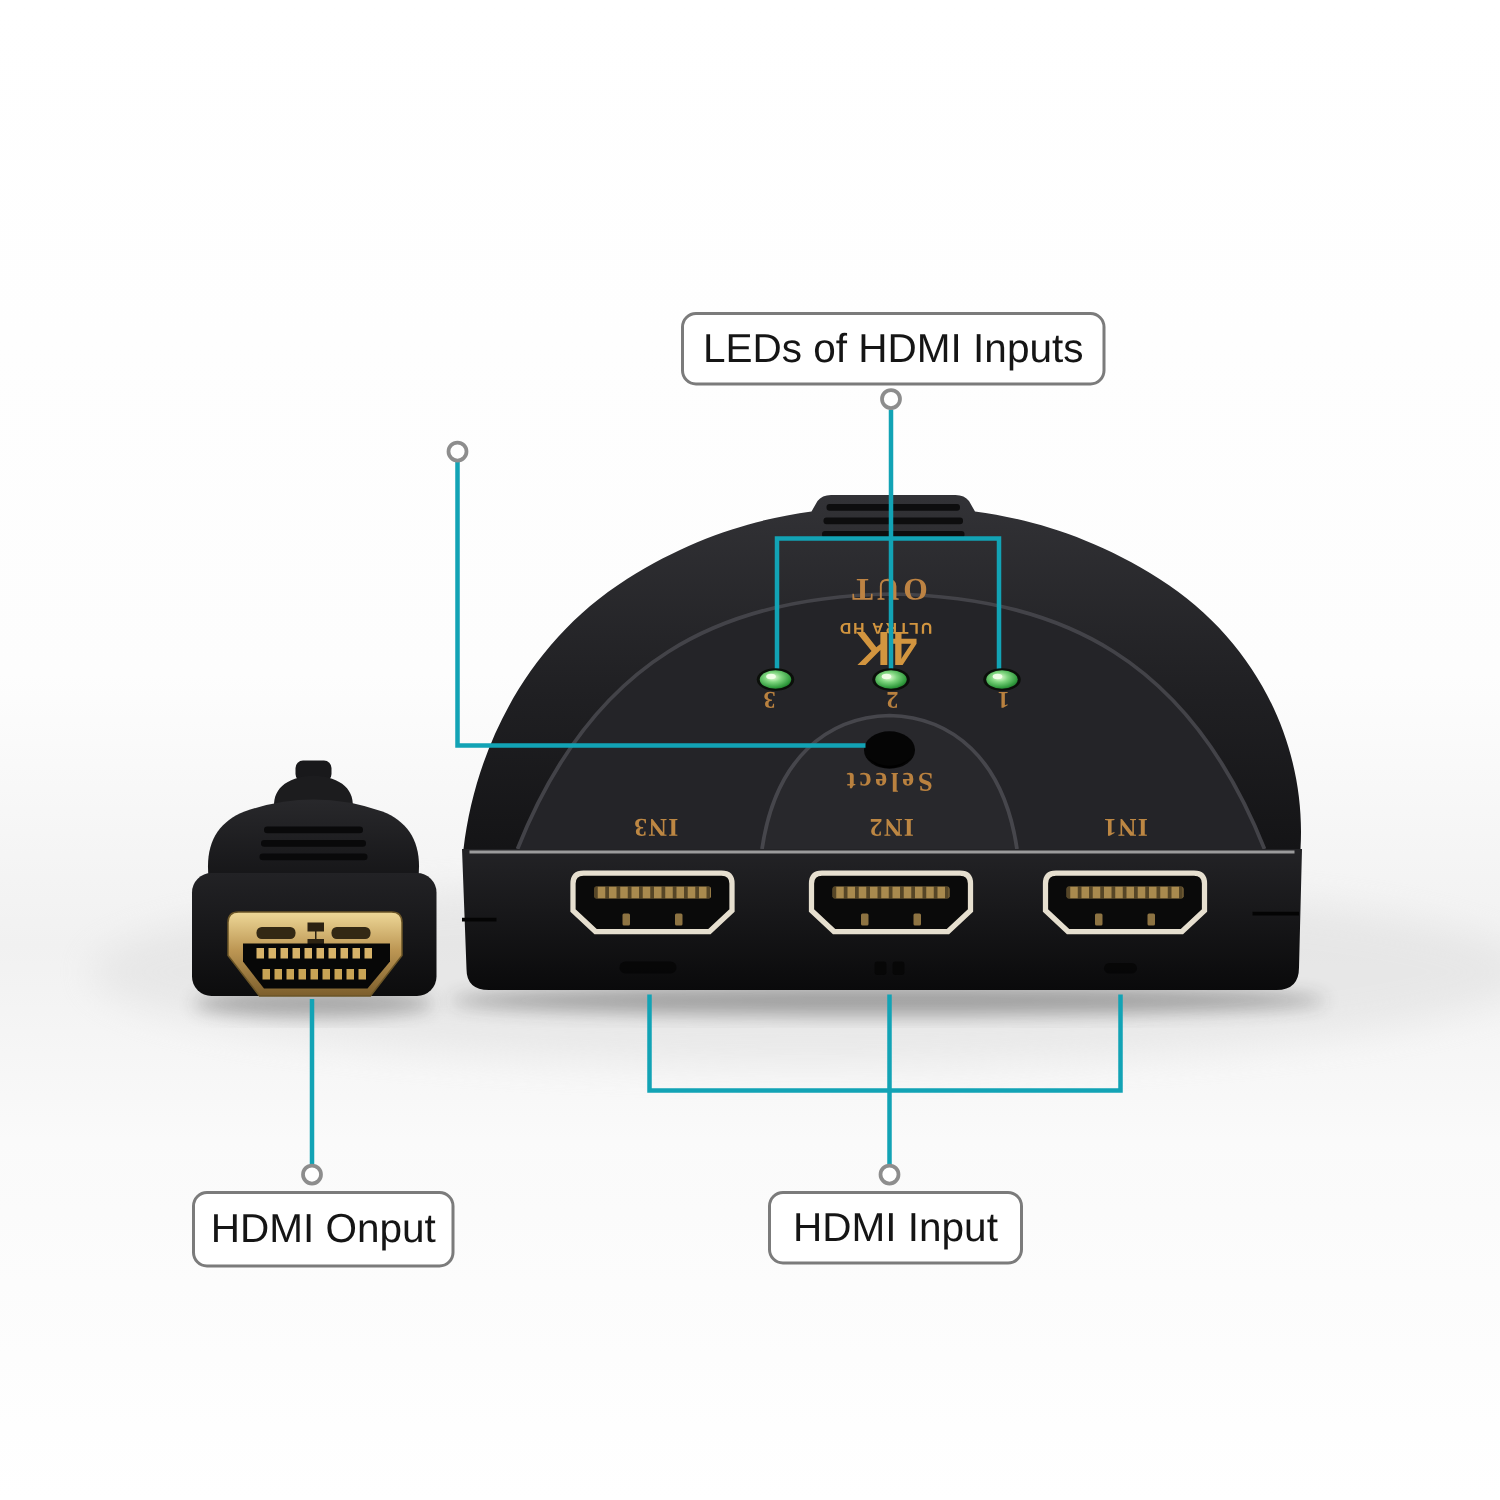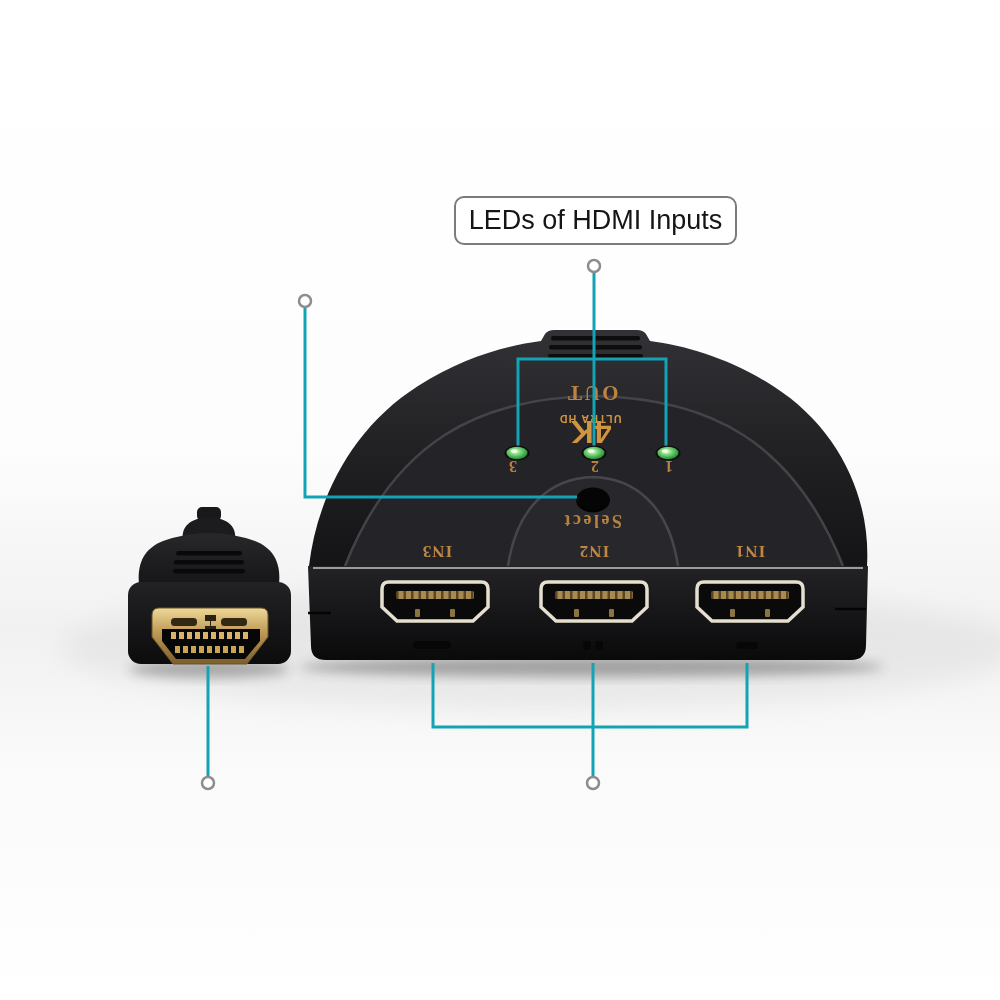--- a/index.html
+++ b/index.html
@@ -185,17 +185,23 @@
     <ellipse cx="514" cy="451" rx="3.2" ry="1.8" fill="#f2ffe9" opacity="0.95"></ellipse>
     <ellipse cx="594" cy="453" rx="12.5" ry="7.5" fill="#0b0f0a"></ellipse>
     <ellipse cx="594" cy="453" rx="10.5" ry="6.2" fill="url(#ledGrad)"></ellipse>
     <ellipse cx="591" cy="451" rx="3.2" ry="1.8" fill="#f2ffe9" opacity="0.95"></ellipse>
     <ellipse cx="668" cy="453" rx="12.5" ry="7.5" fill="#0b0f0a"></ellipse>
     <ellipse cx="668" cy="453" rx="10.5" ry="6.2" fill="url(#ledGrad)"></ellipse>
     <ellipse cx="665" cy="451" rx="3.2" ry="1.8" fill="#f2ffe9" opacity="0.95"></ellipse>
   </g>
 </svg>
 
-<div class="callout" style="left:454px;top:196px;width:279px;height:45px;">
+<div class="callout" style="left:454px;top:208px;width:279px;height:45px;">
   <span>LEDs of HDMI Inputs</span>
 </div>
+<div class="callout" style="left:128px;top:794px;width:171px;height:47px;">
+  <span>HDMI Onput</span>
+</div>
+<div class="callout" style="left:512px;top:794px;width:166px;height:45px;">
+  <span>HDMI Input</span>
+</div>
 
 </div>
 
 </body></html>

